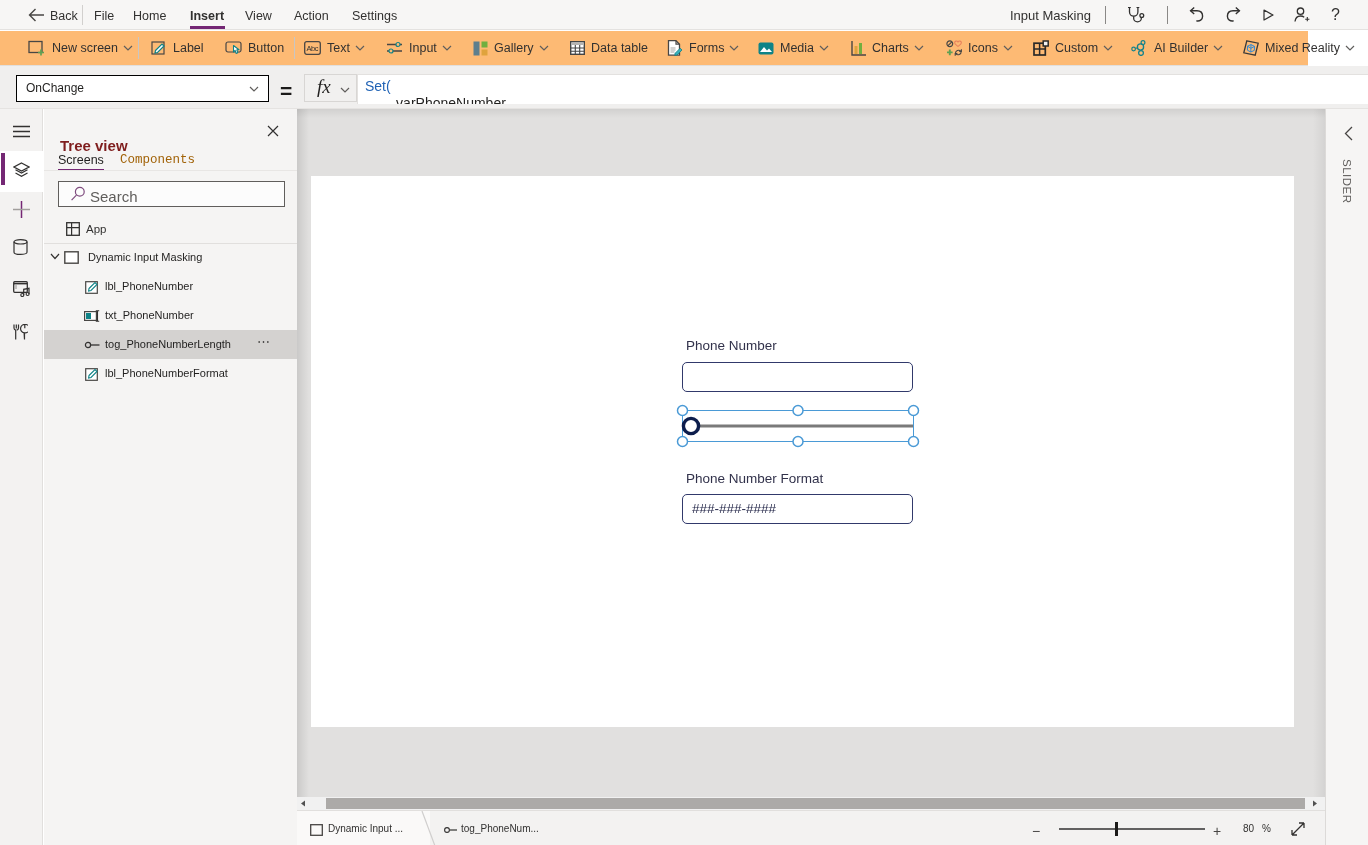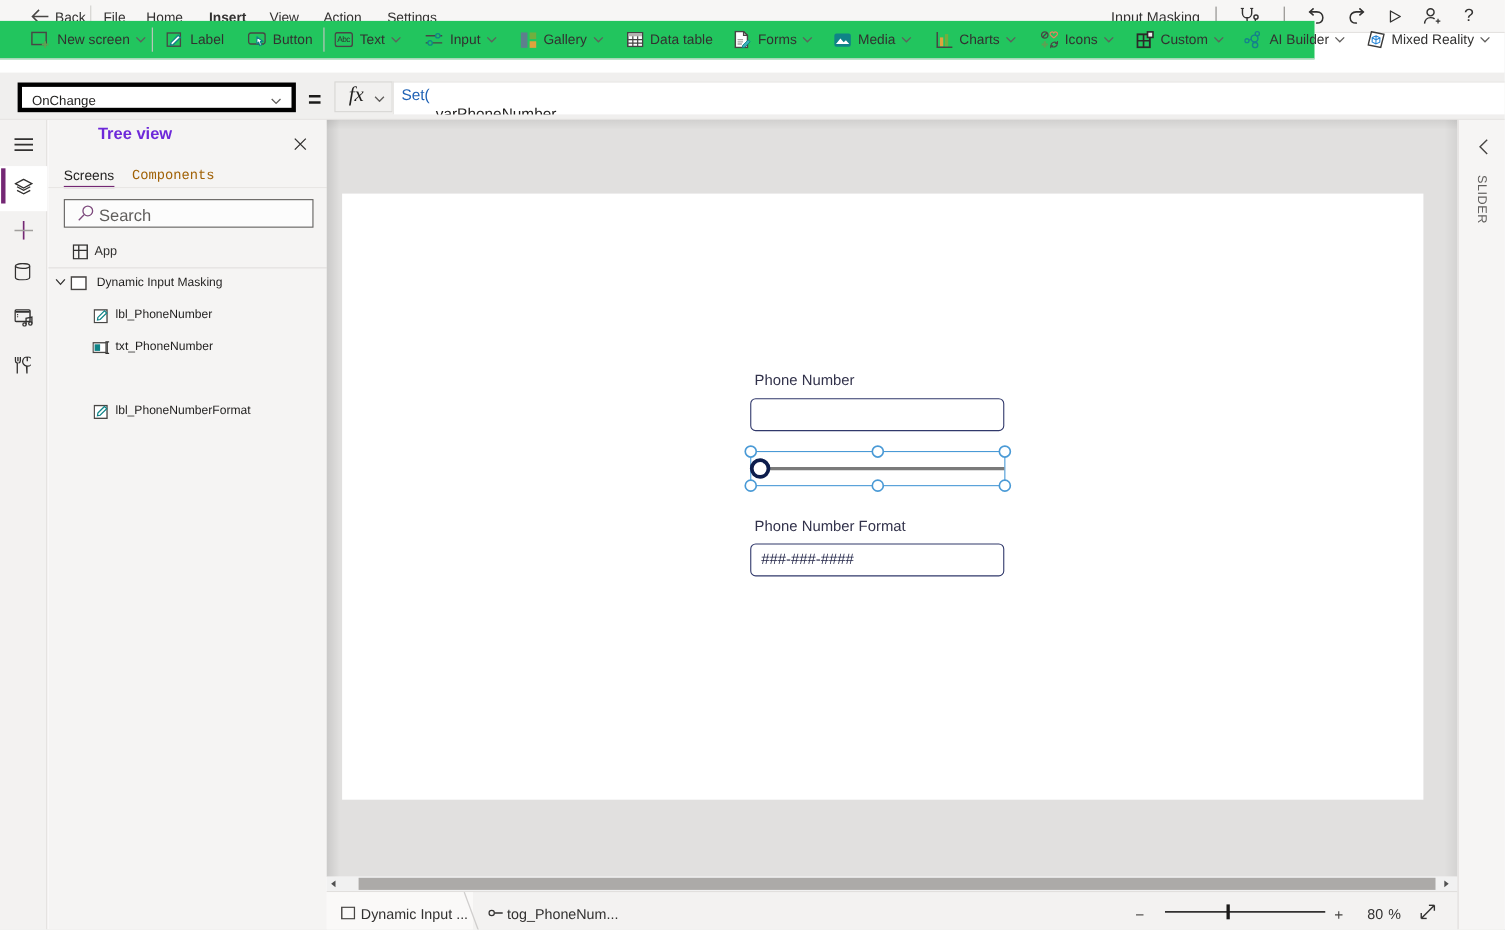--- a/index.html
+++ b/index.html
@@ -9,46 +9,46 @@
 svg { display:block; }
 
 
 #menubar { left:0; top:0; width:1368px; height:30px; background:#f7f6f5; border-bottom:1px solid #e4e2e0; }
 .mitem { position:absolute; top:0; height:31px; line-height:32px; font-size:12.5px; color:#323130; white-space:nowrap; }
 #mb-divider1 { left:82px; top:5px; height:20px; width:1px; background:#d2d0ce; }
 #insert-underline { left:190px; top:26px; width:35px; height:3px; background:#742774; }
 .tdiv { position:absolute; top:6px; width:1px; height:18px; background:#8a8886; }
 
 
-#ribbon { left:0; top:19px; width:1195px; height:35px; background:#22c55e; border-bottom:1px solid #e1dfdd; }
+#ribbon { left:0; top:31px; width:1308px; height:35px; background:#fdba74; border-bottom:1px solid #e1dfdd; }
 .ritem { position:absolute; top:0; height:34px; display:flex; align-items:center; font-size:12.5px; color:#323130; white-space:nowrap; }
 .ritem svg { margin-right:6px; }
 .chev { margin-left:5px; }
 .rdiv { position:absolute; top:6px; width:1px; height:22px; background:#c8c6c4; }
 
 
 #fbar { left:0; top:66px; width:1368px; height:43px; background:#f0efee; border-bottom:1px solid #e5e3e1; }
-#propsel { left:16px; top:9px; width:253px; height:27px; background:#fff; border:4px solid #000000; font-size:12px; line-height:25px; padding-left:9px; color:#201f1e; }
+#propsel { left:16px; top:9px; width:253px; height:27px; background:#fff; border:1px solid #000000; font-size:12px; line-height:25px; padding-left:9px; color:#201f1e; }
 #eq { left:280px; top:13px; font-size:21px; font-weight:bold; color:#1b1a19; }
 #fxbox { left:304px; top:8px; width:53px; height:28px; background:#f1f0ef; border:1px solid #d8d6d4; }
 #fxwhite { left:357px; top:8px; width:1011px; height:30px; background:#fff; border-top:1px solid #e3e1df; border-left:1px solid #e3e1df; overflow:hidden; }
 #fxlabel { left:12px; top:1px; font-size:19px; font-style:italic; font-family:"Liberation Serif",serif; color:#201f1e; }
 
 #formula { left:7px; top:3px; font-size:14px; font-family:"Liberation Sans",sans-serif; line-height:16.5px; white-space:pre; color:#201f1e; }
 .fblue { color:#1f62b5; }
 
 
 #rail { left:0; top:109px; width:43px; height:736px; background:#f3f2f1; border-right:1px solid #e1dfdd; }
 #railsel { left:0; top:42px; width:43px; height:41px; background:#fff; }
 #railbar { left:1px; top:44px; width:4px; height:32px; background:#742774; }
 .railicon { position:absolute; left:13px; }
 
 
 #tree { left:44px; top:109px; width:253px; height:736px; background:#f5f4f3; }
-#treetitle { left:16px; top:4px; font-size:15px; font-weight:bold; color:#6d28d9;margin-left:29px; }
+#treetitle { left:16px; top:28px; font-size:15px; font-weight:bold; color:#7f1d1d; }
 .tab { position:absolute; top:44px; font-size:12.5px; }
 #tab-screens { left:14px; color:#201f1e; }
 #tab-comps { left:76px; color:#a16207;font-family:Liberation Mono, monospace; }
 #tabline { left:14px; top:60px; width:46px; height:2px; background:#742774; }
 #searchbox { left:14px; top:72px; width:227px; height:26px; background:#fcfcfc; border:1px solid #605e5c; }
 #searchtxt { left:46px; top:79px; font-size:15px; color:#605e5c; }
 #approw { left:0px; top:106px; width:253px; height:29px; }
 #appsep { left:0px; top:134px; width:253px; height:1px; background:#e1dfdd; }
 .trow { position:absolute; left:0; width:253px; height:29px; font-size:11px; color:#201f1e; }
 .trow .ticon { position:absolute; }
@@ -61,21 +61,21 @@
 .pa-input { position:absolute; width:231px; height:30px; border:1px solid #31396b; border-radius:5px; background:#fff; }
 
 
 #hscroll { left:297px; top:797px; width:1028px; height:13px; background:#f1f1f1; }
 #hthumb { left:29px; top:1px; width:979px; height:11px; background:#acaaa8; }
 
 
 #statusbar { left:297px; top:810px; width:1028px; height:35px; background:#f3f2f1; border-top:1px solid #e1dfdd; }
 #crumb1bg { left:0; top:0; width:133px; height:35px; background:#faf9f8; }
 #crumbslant { left:124px; top:0px; width:35px; height:35px; }
-.sbtext { position:absolute; top:12px; font-size:13px; color:#323130; }
+.sbtext { position:absolute; top:12px; font-size:10px; color:#323130; }
 
 
 #rightpanel { left:1325px; top:109px; width:43px; height:736px; background:#f6f5f4; border-left:1px solid #dcdad8; }
 #slidertext { position:absolute; left:1353px; top:159px; font-size:11.5px; color:#605e5c; letter-spacing:0.5px; transform:rotate(90deg); transform-origin:left top; white-space:nowrap; }
 </style>
 </head>
 <body>
 
 <div id="menubar" class="abs">
   <svg class="abs" style="left:28px;top:8px" width="17" height="14" viewBox="0 0 17 14">
@@ -364,20 +364,28 @@
       </svg>
     <span class="tlabel" style="left:61px">lbl_PhoneNumber</span>
   </div>
   <div class="trow" style="top:192px">
     <svg class="ticon" style="left:40px;top:9px" width="16" height="12" viewBox="0 0 16 12">
         <rect x="0.6" y="1.6" width="11.8" height="8.8" fill="#fff" stroke="#484644" stroke-width="1.2"></rect>
         <rect x="2" y="3" width="5" height="6" fill="#0f8387"></rect>
         <path d="M13.5 0.8 v10.4 M11.8 0.8 h3.4 M11.8 11.2 h3.4" stroke="#323130" stroke-width="1.1"></path>
       </svg>
     <span class="tlabel" style="left:61px">txt_PhoneNumber</span>
+  </div>
+  <div class="trow" style="top:221px;height:29px;background:#d4d2d0">
+    <svg class="ticon" style="left:40px;top:11px" width="16" height="8" viewBox="0 0 16 8">
+        <circle cx="4" cy="4" r="2.6" fill="none" stroke="#323130" stroke-width="1.2"></circle>
+        <path d="M7 4 H15.5" stroke="#323130" stroke-width="1.3"></path>
+      </svg>
+    <span class="tlabel" style="left:61px;top:8px">tog_PhoneNumberLength</span>
+    <span class="tlabel" style="left:213px;top:4px;font-size:13px;letter-spacing:2.5px">⋯</span>
   </div>
   <div class="trow" style="top:250px">
     <svg class="ticon" style="left:41px;top:8px" width="14" height="14" viewBox="0 0 14 14">
         <rect x="0.7" y="1.7" width="11.6" height="11.6" fill="#fff" stroke="#484644" stroke-width="1.2"></rect>
         <path d="M4 8.5 L10 2.5 L12 4.5 L6 10.5 L3.6 11 Z" fill="#fff" stroke="#0f8387" stroke-width="1.1"></path>
       </svg>
     <span class="tlabel" style="left:61px">lbl_PhoneNumberFormat</span>
   </div>
 </div>
 

